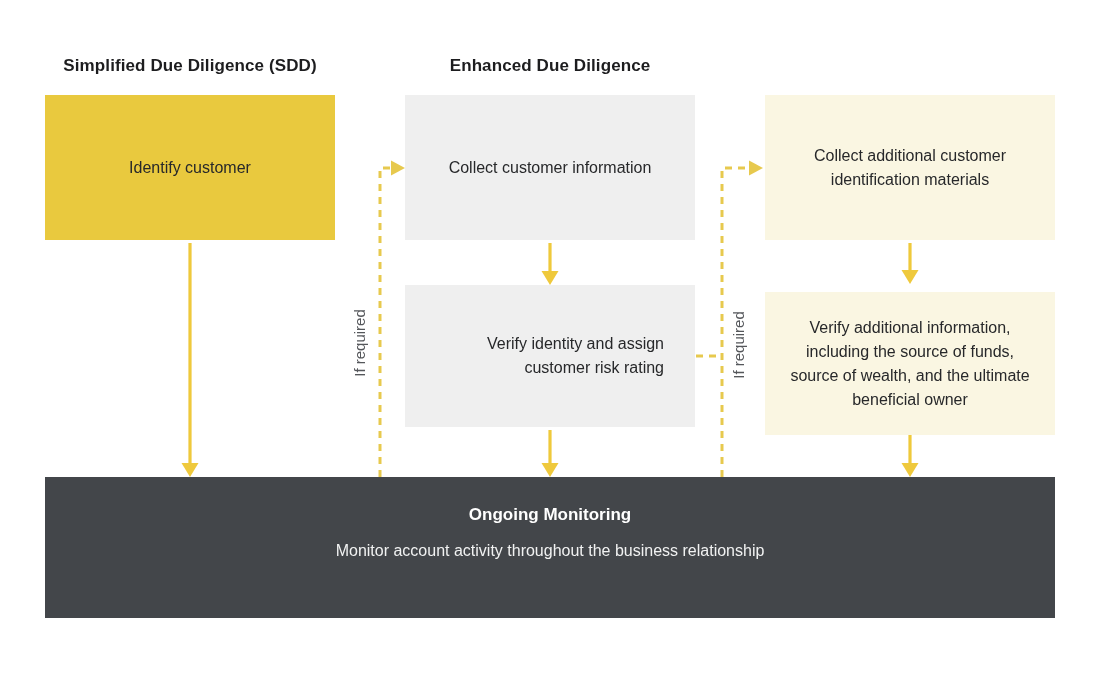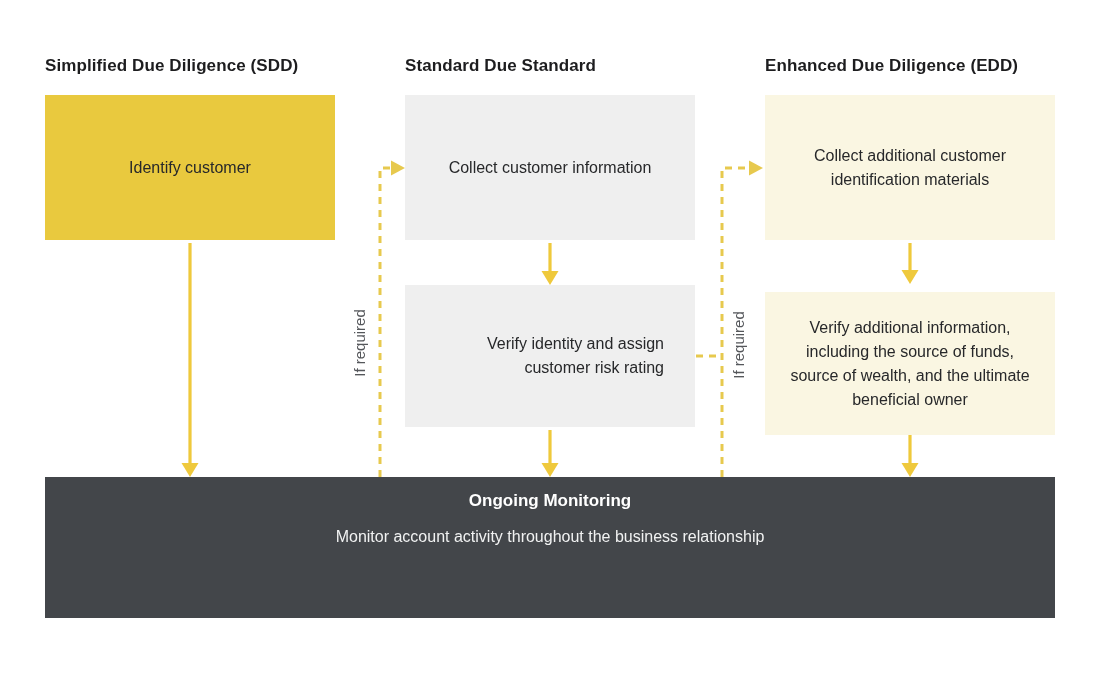--- a/index.html
+++ b/index.html
@@ -19,20 +19,21 @@
     position: absolute;
     left: 0; top: 0;
     width: 1100px;
     height: 675px;
     pointer-events: none;
   }
   .col-header {
     position: absolute;
     top: 56px;
     width: 290px;
+    text-align: center;
     font-size: 17px;
     font-weight: 700;
     color: var(--header-text, #1d1d1f);
     letter-spacing: 0.1px;
   }
   .hdr-1 { left: 45px; }
   .hdr-2 { left: 405px; }
   .hdr-3 { left: 765px; }
 
   .box {
@@ -85,21 +86,21 @@
   .if-required-1 { left: 319px; top: 333px; }
   .if-required-2 { left: 698px; top: 335px; }
 
   .monitoring-panel {
     position: absolute;
     left: 45px; top: 477px;
     width: 1010px; height: 141px;
     background: var(--dark-panel, #43464a);
     text-align: center;
     box-sizing: border-box;
-    padding-top: 13px;
+    padding-top: 27px;
   }
   .monitoring-title {
     font-size: 17px;
     font-weight: 700;
     color: var(--footer-title-text, #ffffff);
     line-height: 22px;
   }
   .monitoring-body {
     margin-top: 12px;
     font-size: 16px;
@@ -154,22 +155,21 @@
     </g>
 
     <g>
       <path class="dash-stroke" d="M 722 477 L 722 168 L 749 168"></path>
       <polygon class="dash-fill" points="749,160.5 749,175.5 763,168"></polygon>
       <path class="dash-stroke" d="M 696 356 L 722 356"></path>
     </g>
   </svg>
 
   <div class="col-header hdr-1">Simplified Due Diligence (SDD)</div>
-  <div class="col-header hdr-2">Standard Due Standard</div>
-  <div class="col-header hdr-3">Enhanced Due Diligence (EDD)</div>
+  <div class="col-header hdr-2">Enhanced Due Diligence</div>
 
   <div class="box box-identify">
     <div class="inner w200">Identify customer</div>
   </div>
 
   <div class="box box-collect">
     <div class="inner w200">Collect customer information</div>
   </div>
 
   <div class="box box-verify">

